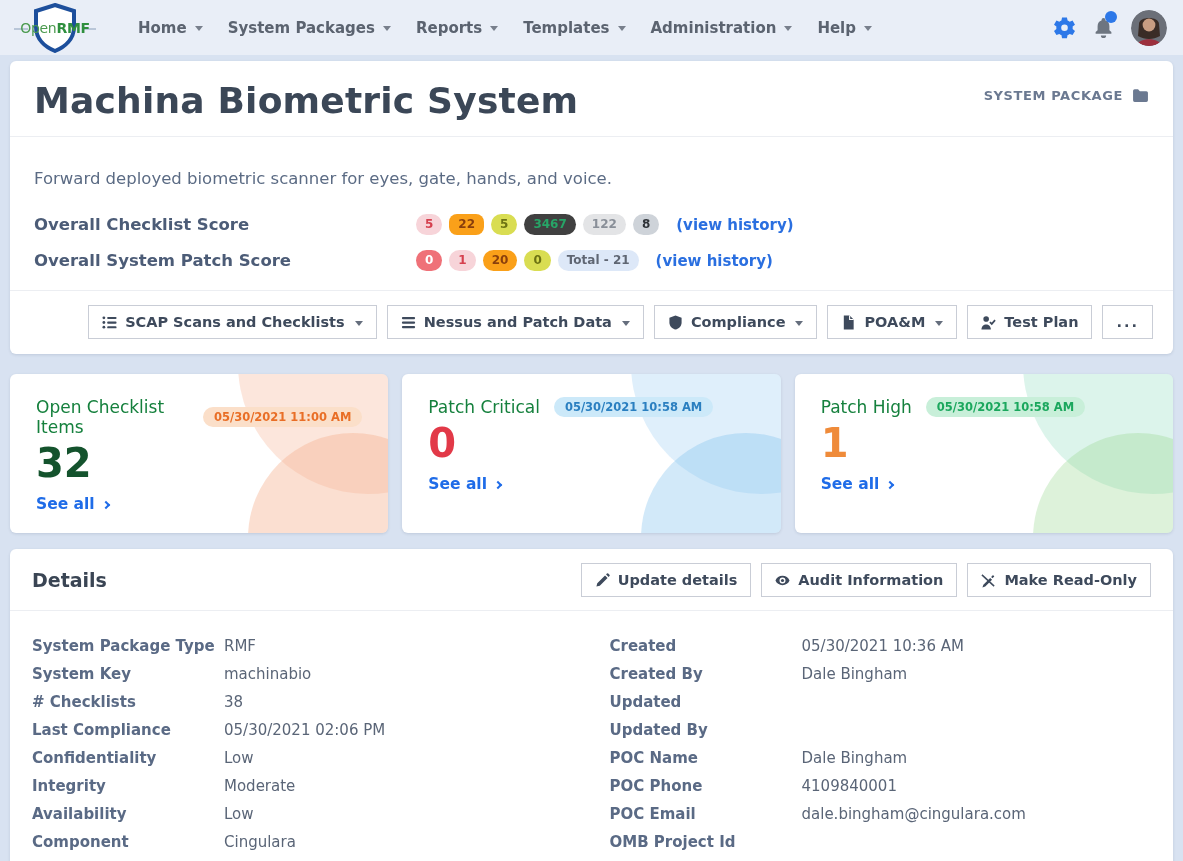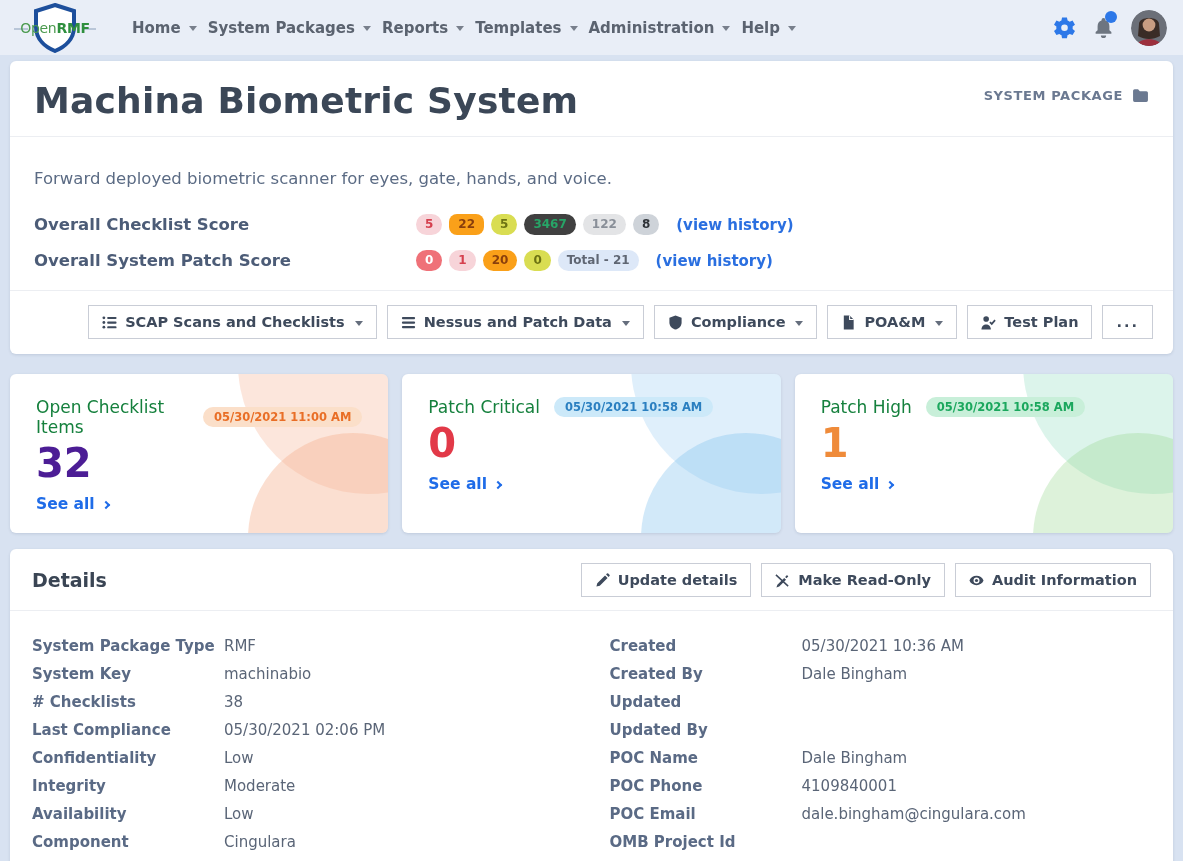--- a/index.html
+++ b/index.html
@@ -12,21 +12,21 @@
   }
   
   .navbar { height:55px; background:#e9eef7; display:flex; align-items:center; padding:12px 16px; }
   .brand { display:flex; align-items:center; gap:0; width:96px; position:relative; cursor:pointer; }
   .brand .shield-wrap { position:relative; width:78px; height:50px; display:flex; align-items:center; justify-content:center; }
   .brand .hline { position:absolute; top:25px; height:2px; background:#b9c6d8; width:14px; }
   .brand .hline.l { left:-2px; } .brand .hline.r { right:-2px; }
   .brand-text { position:absolute; top:17px; left:2px; width:74px; text-align:center; font-size:14px; font-weight:700; letter-spacing:-0.3px; white-space:nowrap; }
   .brand-text .open { color:#4a9a4e; font-weight:400; }
   .brand-text .rmf { color:#2e8f3e; font-weight:700; }
-  .nav-items { display:flex; align-items:center; gap:11px; margin-left:20px;justify-content:center; }
+  .nav-items { display:flex; align-items:center; gap:25px; margin-left:26px;justify-content:center; }
   .nav-item { display:flex; align-items:center; gap:8px; color:#5b6370; font-weight:700; font-size:15px; text-decoration:none; cursor:pointer; }
   .caret { width:0; height:0; border-left:4px solid transparent; border-right:4px solid transparent; border-top:5px solid currentColor; display:inline-block; margin-top:2px; opacity:.8; }
   .nav-right { margin-left:auto; display:flex; align-items:center; gap:17px; }
   .icon-btn { background:none; border:none; padding:0; cursor:pointer; display:flex; align-items:center; }
   .bell-wrap { position:relative; }
   .notif-dot { position:absolute; top:-6px; right:-3px; width:12px; height:12px; border-radius:50%; background:#2d78e8; }
   .avatar { width:36px; height:36px; border-radius:50%; overflow:hidden; display:block; cursor:pointer; border:none; padding:0; background:none; }
   
   main { padding:6px 10px 0; }
   .card { background:#fff; border-radius:6px; box-shadow:0 1px 3px rgba(40,60,90,.14); }
@@ -240,21 +240,21 @@
     </div>
   </section>
 
   <div class="metric-row">
 
     <div class="card mcard theme-1">
       <div class="mhead">
         <span class="mtitle">Open Checklist Items</span>
         <span class="mbadge" style="background-color: rgb(251, 223, 201); color: rgb(233, 110, 38);">05/30/2021 11:00 AM</span>
       </div>
-      <div class="mvalue" style="color: #4c1d95;">32</div>
+      <div class="mvalue" style="color: #14532d;">32</div>
       <a class="see-all">
           <span>See all</span>
           <span class="chev"></span>
         </a>
     </div>
 
     <div class="card mcard theme-2">
       <div class="mhead">
         <span class="mtitle">Patch Critical</span>
         <span class="mbadge" style="background-color: rgb(204, 233, 249); color: rgb(42, 127, 192);">05/30/2021 10:58 AM</span>
@@ -285,32 +285,32 @@
       <span class="details-title">Details</span>
       <div class="details-actions">
         <button class="btn">
           <svg class="ic" viewBox="0 0 16 16">
             <path d="M1.5 14.5l.9-3.6 8.3-8.3 2.7 2.7-8.3 8.3zM11.8 1.5l2.7 2.7 .9-.9a1 1 0 0 0 0-1.4l-1.3-1.3a1 1 0 0 0-1.4 0z"></path>
           </svg>
           <span>Update details</span>
         </button>
         <button class="btn">
           <svg class="ic" viewBox="0 0 16 16">
+            <path d="M8 3C4.5 3 1.6 5.1.5 8c1.1 2.9 4 5 7.5 5s6.4-2.1 7.5-5C14.4 5.1 11.5 3 8 3zm0 8.2A3.2 3.2 0 1 1 8 4.8a3.2 3.2 0 0 1 0 6.4z"></path>
+            <circle cx="8" cy="8" r="1.7"></circle>
+          </svg>
+          <span>Audit Information</span>
+        </button>
+        <button class="btn">
+          <svg class="ic" viewBox="0 0 16 16">
             <path d="M4.5 14.5l-3 1 1-3 7.3-7.3 2 2zM10.8 4.2l2-2 1.4 1.4-2 2z"></path>
             <path d="M1 2l13 12" fill="none" stroke="currentColor" stroke-width="1.6"></path>
           </svg>
           <span>Make Read-Only</span>
         </button>
-        <button class="btn">
-          <svg class="ic" viewBox="0 0 16 16">
-            <path d="M8 3C4.5 3 1.6 5.1.5 8c1.1 2.9 4 5 7.5 5s6.4-2.1 7.5-5C14.4 5.1 11.5 3 8 3zm0 8.2A3.2 3.2 0 1 1 8 4.8a3.2 3.2 0 0 1 0 6.4z"></path>
-            <circle cx="8" cy="8" r="1.7"></circle>
-          </svg>
-          <span>Audit Information</span>
-        </button>
       </div>
     </div>
 
     <div class="details-body">
       <div class="dcol left">
         <div class="drow">
             <div class="dlabel">System Package Type</div>
             <div class="dvalue">RMF</div>
           </div>
         <div class="drow">

